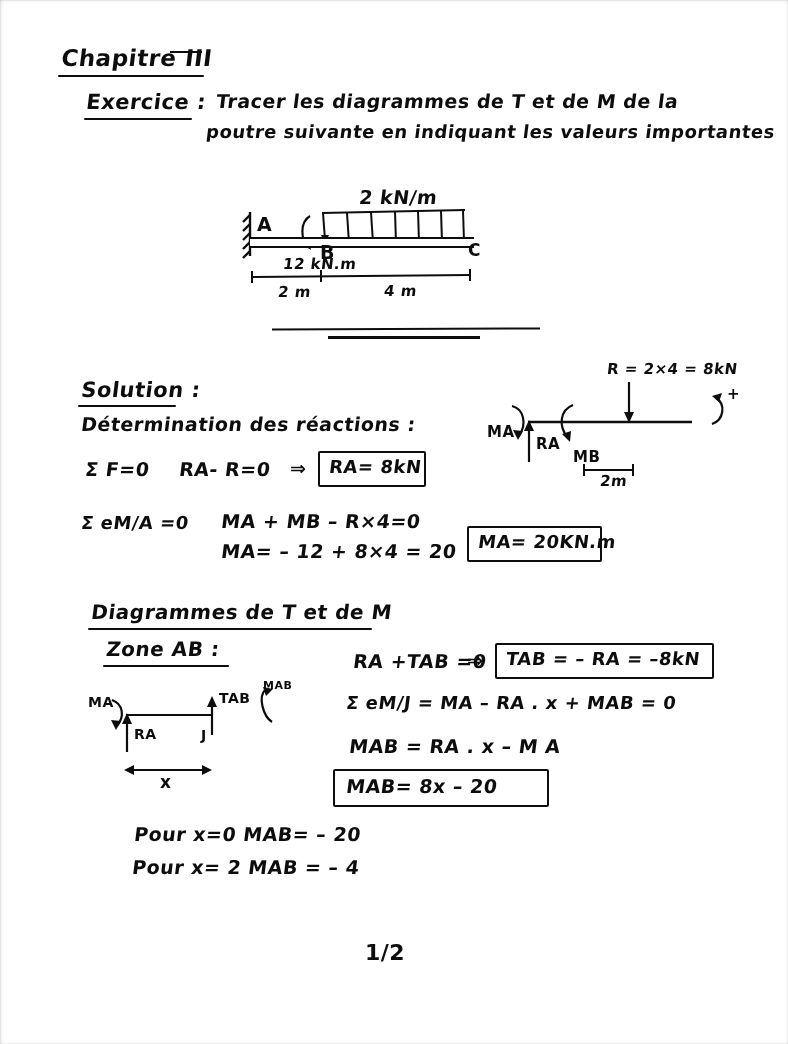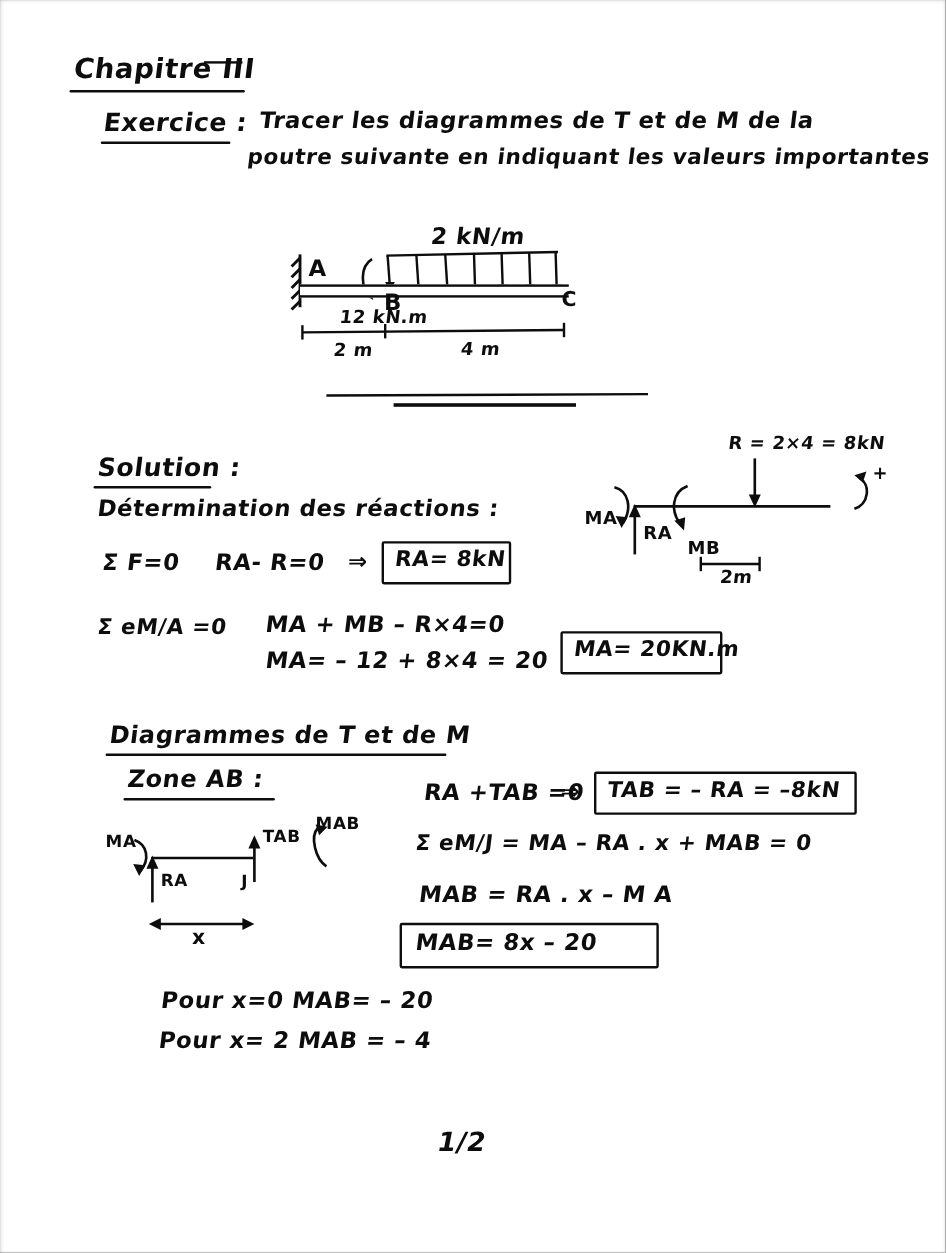--- a/index.html
+++ b/index.html
@@ -48,21 +48,21 @@
   .ul.thin { height: 1.6px; }
 
   
   .t-chapitre { font-size: 23px; }
   .t-exercice { font-size: 21px; }
   .t-body     { font-size: 19px; }
   .t-sol      { font-size: 21px; }
   .t-eq       { font-size: 19px; }
   .t-sm       { font-size: 15px; }
   .t-dim      { font-size: 15px; }
-  .t-page     { font-size: 22px; font-style: italic; }
+  .t-page     { font-size: 22px; }
 
   
   .boxed {
     position: absolute;
     border: 2px solid #0d0d0d;
     border-radius: 2px;
   }
 
   
   .rule {
@@ -244,21 +244,21 @@
 
       <line x1="128" y1="770" x2="208" y2="770" stroke="#0d0d0d" stroke-width="2"></line>
       <polygon points="124,770 134,765 134,775" fill="#0d0d0d"></polygon>
       <polygon points="212,770 202,765 202,775" fill="#0d0d0d"></polygon>
     </svg>
 
     <div class="hw t-sm nosk" style="left:88px; top:694px; font-size:14px;">MA</div>
     <div class="hw t-sm nosk" style="left:134px; top:726px; font-size:14px;">RA</div>
     <div class="hw t-sm nosk" style="left:201px; top:727px; font-size:14px;">J</div>
     <div class="hw t-sm nosk" style="left:219px; top:690px; font-size:14px;">TAB</div>
-    <div class="hw t-sm nosk" style="left:263px; top:679px; font-size:14px;">MAB</div>
+    <div class="hw t-sm nosk" style="left:263px; top:679px; font-size:11px;">MAB</div>
     <div class="hw t-body nosk" style="left:160px; top:772px; font-size:17px;">x</div>
   </div>
 
   <div class="hw t-eq" style="left:352px; top:650px;">RA +TAB =0</div>
   <div class="hw t-eq nosk" style="left:467px; top:649px;">⇒</div>
 
   <div class="boxed" style="left:495px; top:643px; width:215px; height:32px;">
     <div class="hw t-eq" style="left:8px; top:3px; font-size:18px;">TAB = – RA = –8kN</div>
   </div>
 

